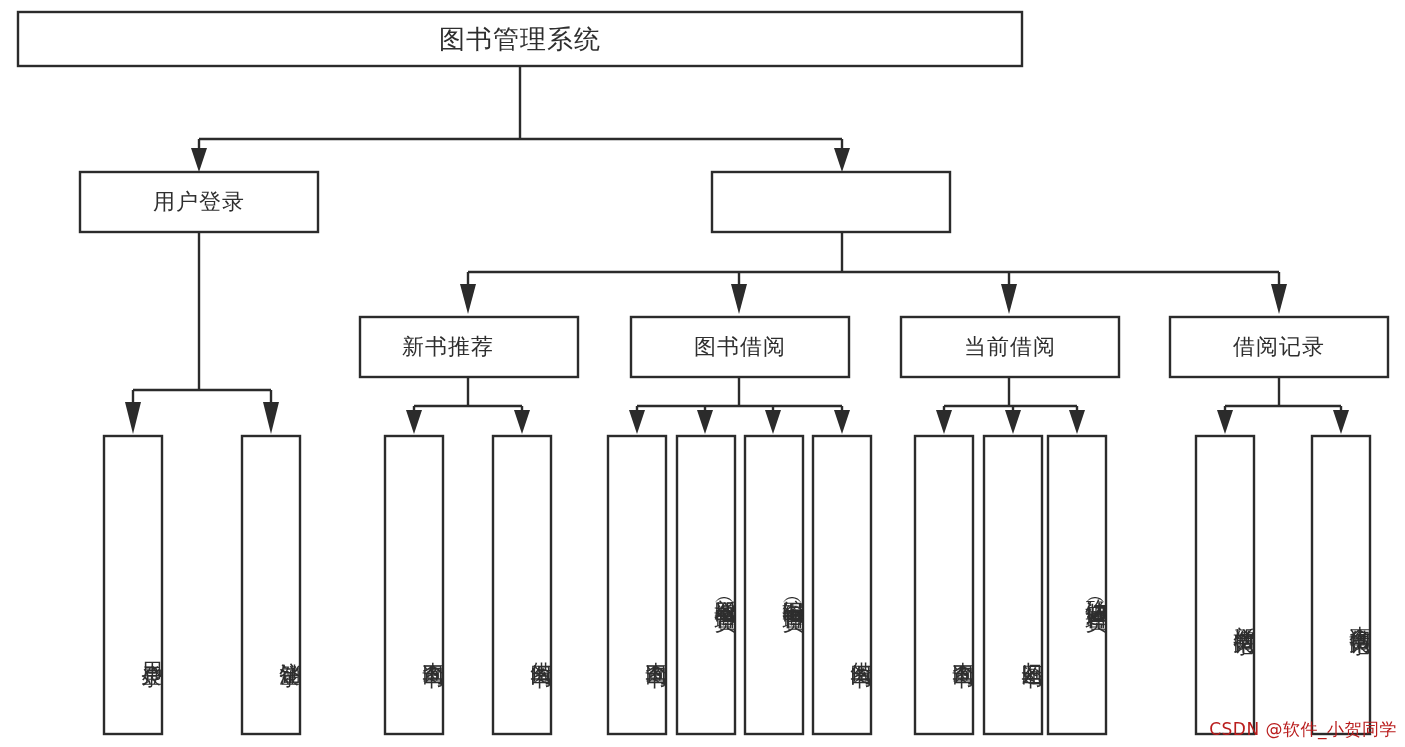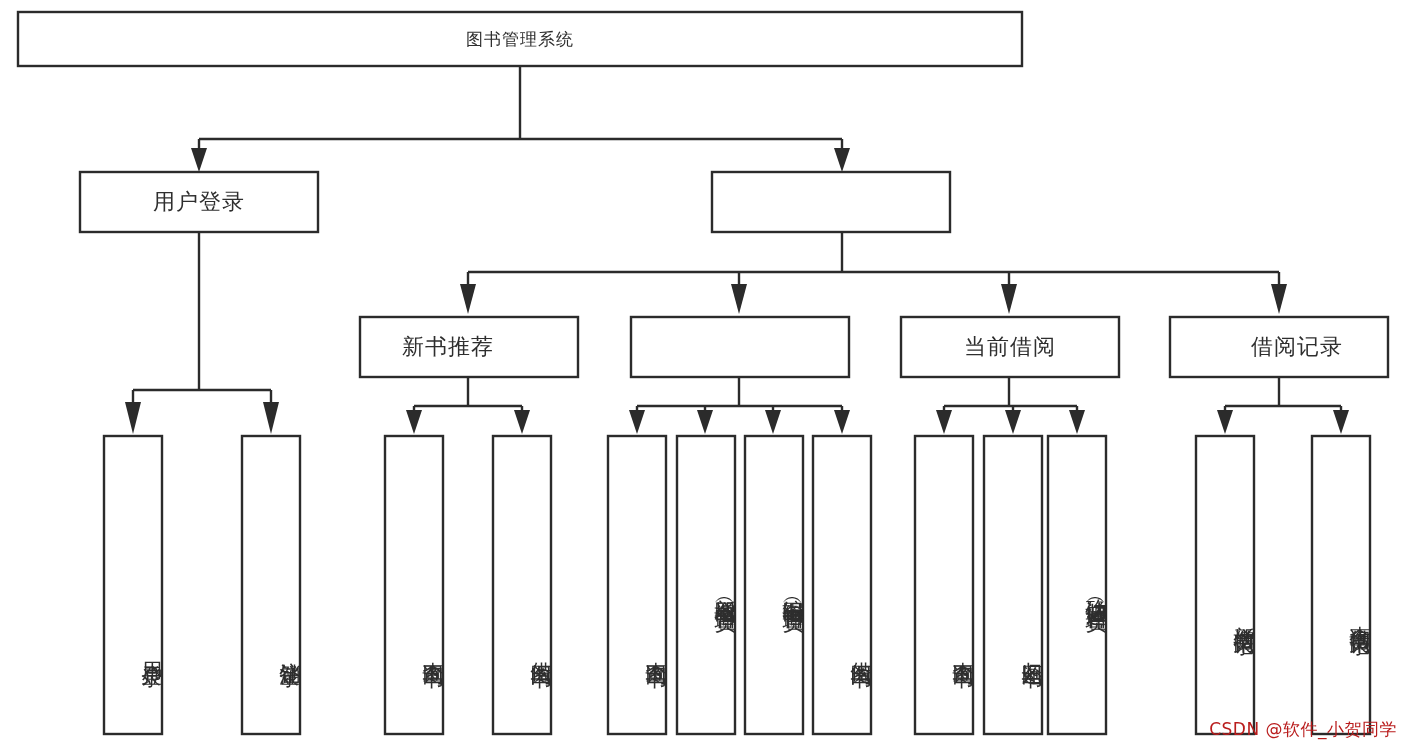--- a/index.html
+++ b/index.html
@@ -63,21 +63,21 @@
     align-items: center;
     justify-content: center;
     color: #2e2e2e;
     font-family: "DejaVu Sans", "Liberation Sans", sans-serif;
     font-size: 22px;
     letter-spacing: 1px;
     white-space: nowrap;
     pointer-events: none;
   }
   .title-label {
-    font-size: 17px;
+    font-size: 26px;
   }
   #watermark {
     position: absolute;
     right: 8px;
     bottom: 6px;
     color: #b91c1c;
     font-family: "DejaVu Sans", "Liberation Sans", sans-serif;
     font-size: 17px;
     letter-spacing: 0.5px;
     white-space: nowrap;
@@ -191,22 +191,23 @@
 
     <rect class="node-box" x="1196" y="436" width="58" height="298"></rect>
     <rect class="node-box" x="1312" y="436" width="58" height="298"></rect>
   </svg>
 
   <div class="hlabel-wrap title-label" style="left:18px; top:12px; width:1004px; height:54px;">图书管理系统</div>
 
   <div class="hlabel-wrap" style="left:80px; top:172px; width:238px; height:60px;">用户登录</div>
 
   <div class="hlabel-wrap" style="left:360px; top:317px; width:176px; height:60px;">新书推荐</div>
+  <div class="hlabel-wrap" style="left:631px; top:317px; width:218px; height:60px;">图书借阅</div>
   <div class="hlabel-wrap" style="left:901px; top:317px; width:218px; height:60px;">当前借阅</div>
-  <div class="hlabel-wrap" style="left:1170px; top:317px; width:218px; height:60px;padding-left:18px;">借阅记录</div>
+  <div class="hlabel-wrap" style="left:1170px; top:317px; width:218px; height:60px;">借阅记录</div>
 
   <div class="vlabel-wrap" style="left:104px; top:436px; width:58px; height:298px; padding-top:64px;">用户登录</div>
   <div class="vlabel-wrap" style="left:242px; top:436px; width:58px; height:298px; padding-top:64px;">注销登录</div>
 
   <div class="vlabel-wrap" style="left:385px; top:436px; width:58px; height:298px; padding-top:64px;">查询图书</div>
   <div class="vlabel-wrap" style="left:493px; top:436px; width:58px; height:298px; padding-top:64px;">借阅图书</div>
 
   <div class="vlabel-wrap" style="left:608px; top:436px; width:58px; height:298px; padding-top:64px;">查询图书</div>
   <div class="vlabel-wrap" style="left:677px; top:436px; width:58px; height:298px; padding-top:6px;">新增图书（管理员）</div>
   <div class="vlabel-wrap" style="left:745px; top:436px; width:58px; height:298px; padding-top:6px;">编辑图书（管理员）</div>

